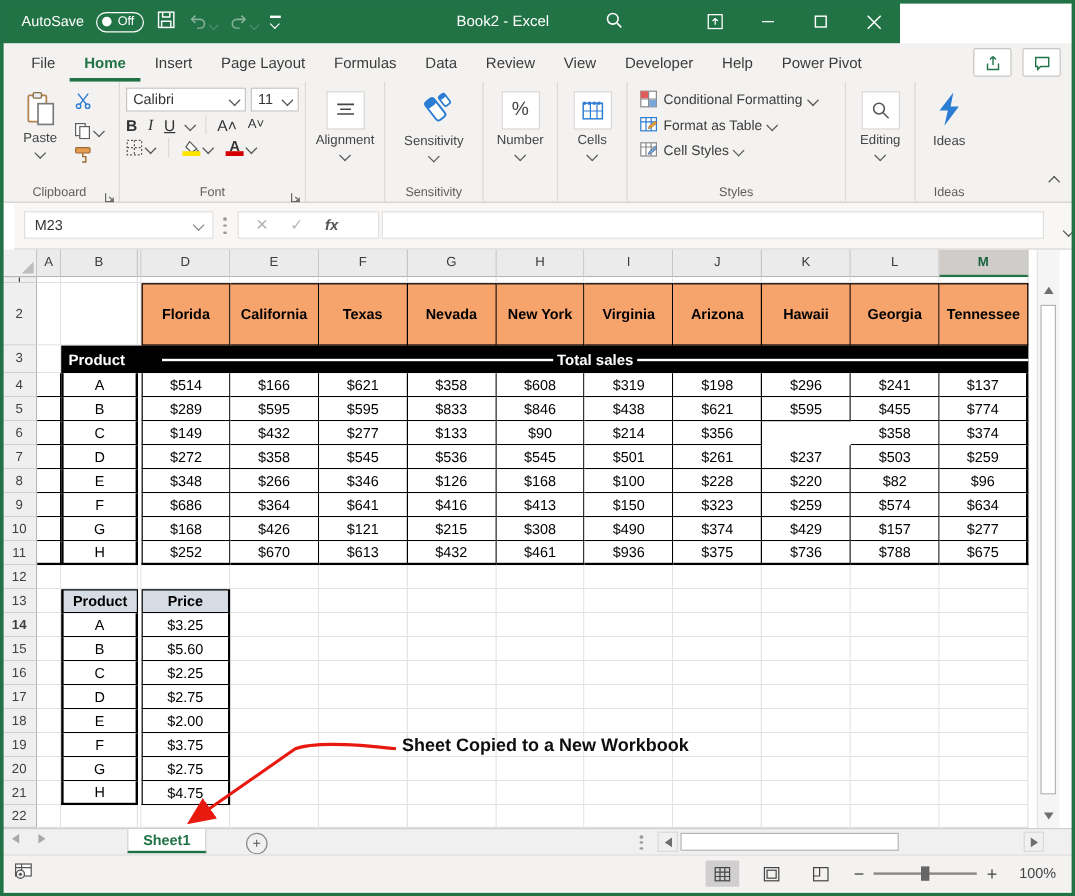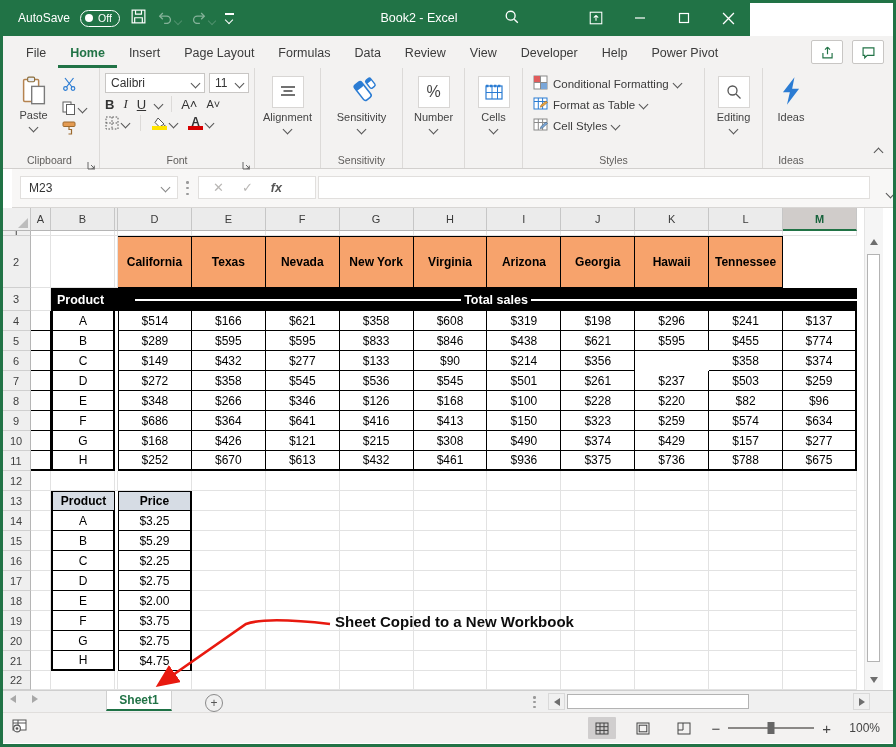--- a/index.html
+++ b/index.html
@@ -474,28 +474,29 @@
       <div class="c" style="width: 73.9px; flex: 0 0 73.9px;"></div>
       <div class="c" style="width: 73.9px; flex: 0 0 73.9px;"></div>
       <div class="c" style="width: 73.9px; flex: 0 0 73.9px;"></div>
       <div class="c" style="width: 73.9px; flex: 0 0 73.9px;"></div>
     </div>
     <div class="srow" style="height: 52px;">
       <div class="rh" style="flex: 0 0 29px;">2</div>
       <div class="c" style="width: 20px; flex: 0 0 20px;"></div>
       <div class="c" style="width: 64px; flex: 0 0 64px;"></div>
       <div class="c" style="width: 3px; flex: 0 0 3px;"></div>
+      <div class="c state lfirst" style="width: 73.9px; flex: 0 0 73.9px;">Florida</div>
       <div class="c state" style="width: 73.9px; flex: 0 0 73.9px;">California</div>
       <div class="c state" style="width: 73.9px; flex: 0 0 73.9px;">Texas</div>
       <div class="c state" style="width: 73.9px; flex: 0 0 73.9px;">Nevada</div>
       <div class="c state" style="width: 73.9px; flex: 0 0 73.9px;">New York</div>
       <div class="c state" style="width: 73.9px; flex: 0 0 73.9px;">Virginia</div>
       <div class="c state" style="width: 73.9px; flex: 0 0 73.9px;">Arizona</div>
+      <div class="c state" style="width: 73.9px; flex: 0 0 73.9px;">Hawaii</div>
       <div class="c state" style="width: 73.9px; flex: 0 0 73.9px;">Georgia</div>
-      <div class="c state" style="width: 73.9px; flex: 0 0 73.9px;">Hawaii</div>
       <div class="c state" style="width: 73.9px; flex: 0 0 73.9px;">Tennessee</div>
     </div>
     <div class="srow" style="height: 23px;">
       <div class="rh" style="flex: 0 0 29px;">3</div>
       <div class="c" style="width: 20px; flex: 0 0 20px;"></div>
       <div class="banner">
         <span class="prod">Product</span>
         <span class="seg"></span>
         <span class="ttl">Total sales</span>
         <span class="seg"></span>
@@ -655,41 +656,41 @@
       <div class="c" style="width: 73.9px; flex: 0 0 73.9px;"></div>
       <div class="c" style="width: 73.9px; flex: 0 0 73.9px;"></div>
       <div class="c" style="width: 73.9px; flex: 0 0 73.9px;"></div>
       <div class="c" style="width: 73.9px; flex: 0 0 73.9px;"></div>
       <div class="c" style="width: 73.9px; flex: 0 0 73.9px;"></div>
       <div class="c" style="width: 73.9px; flex: 0 0 73.9px;"></div>
       <div class="c" style="width: 73.9px; flex: 0 0 73.9px;"></div>
       <div class="c" style="width: 73.9px; flex: 0 0 73.9px;"></div>
     </div>
     <div class="srow" style="height: 20px;">
-      <div class="rh" style="flex: 0 0 29px;">14</div>
+      <div class="rh" style="flex: 0 0 29px; font-weight: bold;">14</div>
       <div class="c" style="width: 20px; flex: 0 0 20px;"></div>
       <div class="c pl2" style="width: 64px; flex: 0 0 64px;">A</div>
       <div class="c gap2" style="width: 3px; flex: 0 0 3px;"></div>
       <div class="c pv" style="width: 73.9px; flex: 0 0 73.9px;">$3.25</div>
       <div class="c" style="width: 73.9px; flex: 0 0 73.9px;"></div>
       <div class="c" style="width: 73.9px; flex: 0 0 73.9px;"></div>
       <div class="c" style="width: 73.9px; flex: 0 0 73.9px;"></div>
       <div class="c" style="width: 73.9px; flex: 0 0 73.9px;"></div>
       <div class="c" style="width: 73.9px; flex: 0 0 73.9px;"></div>
       <div class="c" style="width: 73.9px; flex: 0 0 73.9px;"></div>
       <div class="c" style="width: 73.9px; flex: 0 0 73.9px;"></div>
       <div class="c" style="width: 73.9px; flex: 0 0 73.9px;"></div>
       <div class="c" style="width: 73.9px; flex: 0 0 73.9px;"></div>
     </div>
     <div class="srow" style="height: 20px;">
       <div class="rh" style="flex: 0 0 29px;">15</div>
       <div class="c" style="width: 20px; flex: 0 0 20px;"></div>
       <div class="c pl2" style="width: 64px; flex: 0 0 64px;">B</div>
       <div class="c gap2" style="width: 3px; flex: 0 0 3px;"></div>
-      <div class="c pv" style="width: 73.9px; flex: 0 0 73.9px;">$5.29</div>
+      <div class="c pv" style="width: 73.9px; flex: 0 0 73.9px;">$5.60</div>
       <div class="c" style="width: 73.9px; flex: 0 0 73.9px;"></div>
       <div class="c" style="width: 73.9px; flex: 0 0 73.9px;"></div>
       <div class="c" style="width: 73.9px; flex: 0 0 73.9px;"></div>
       <div class="c" style="width: 73.9px; flex: 0 0 73.9px;"></div>
       <div class="c" style="width: 73.9px; flex: 0 0 73.9px;"></div>
       <div class="c" style="width: 73.9px; flex: 0 0 73.9px;"></div>
       <div class="c" style="width: 73.9px; flex: 0 0 73.9px;"></div>
       <div class="c" style="width: 73.9px; flex: 0 0 73.9px;"></div>
       <div class="c" style="width: 73.9px; flex: 0 0 73.9px;"></div>
     </div>

